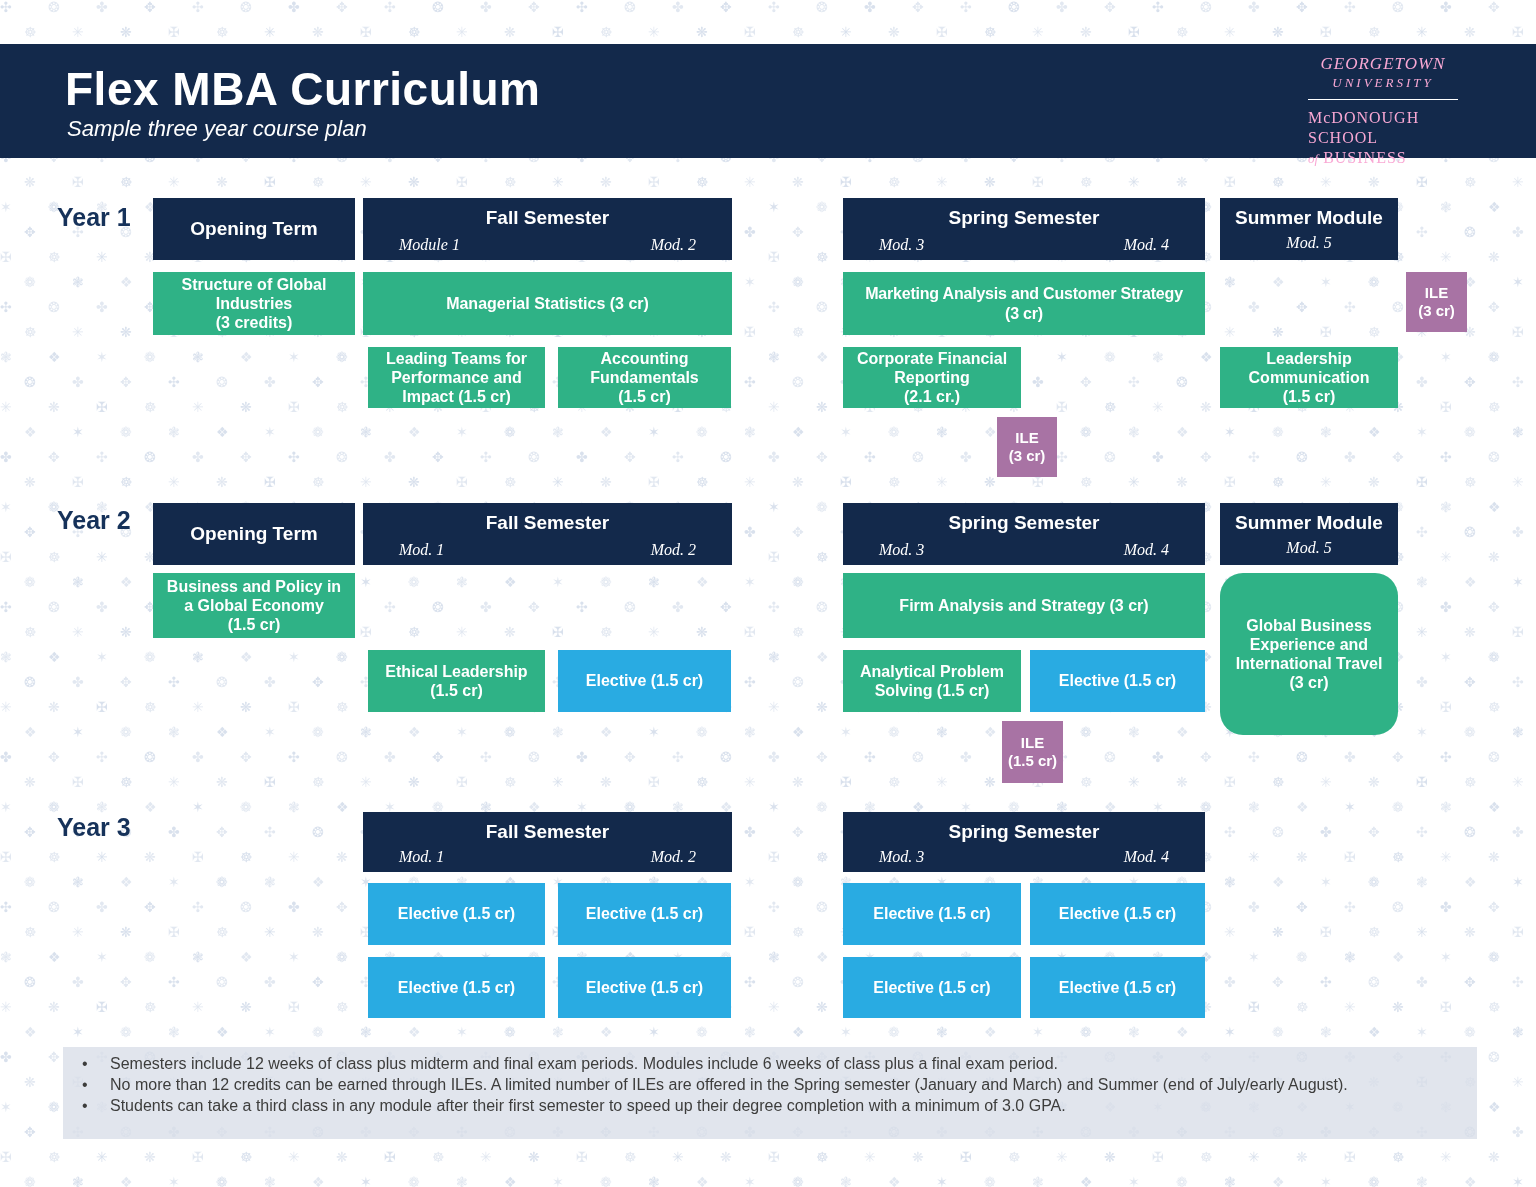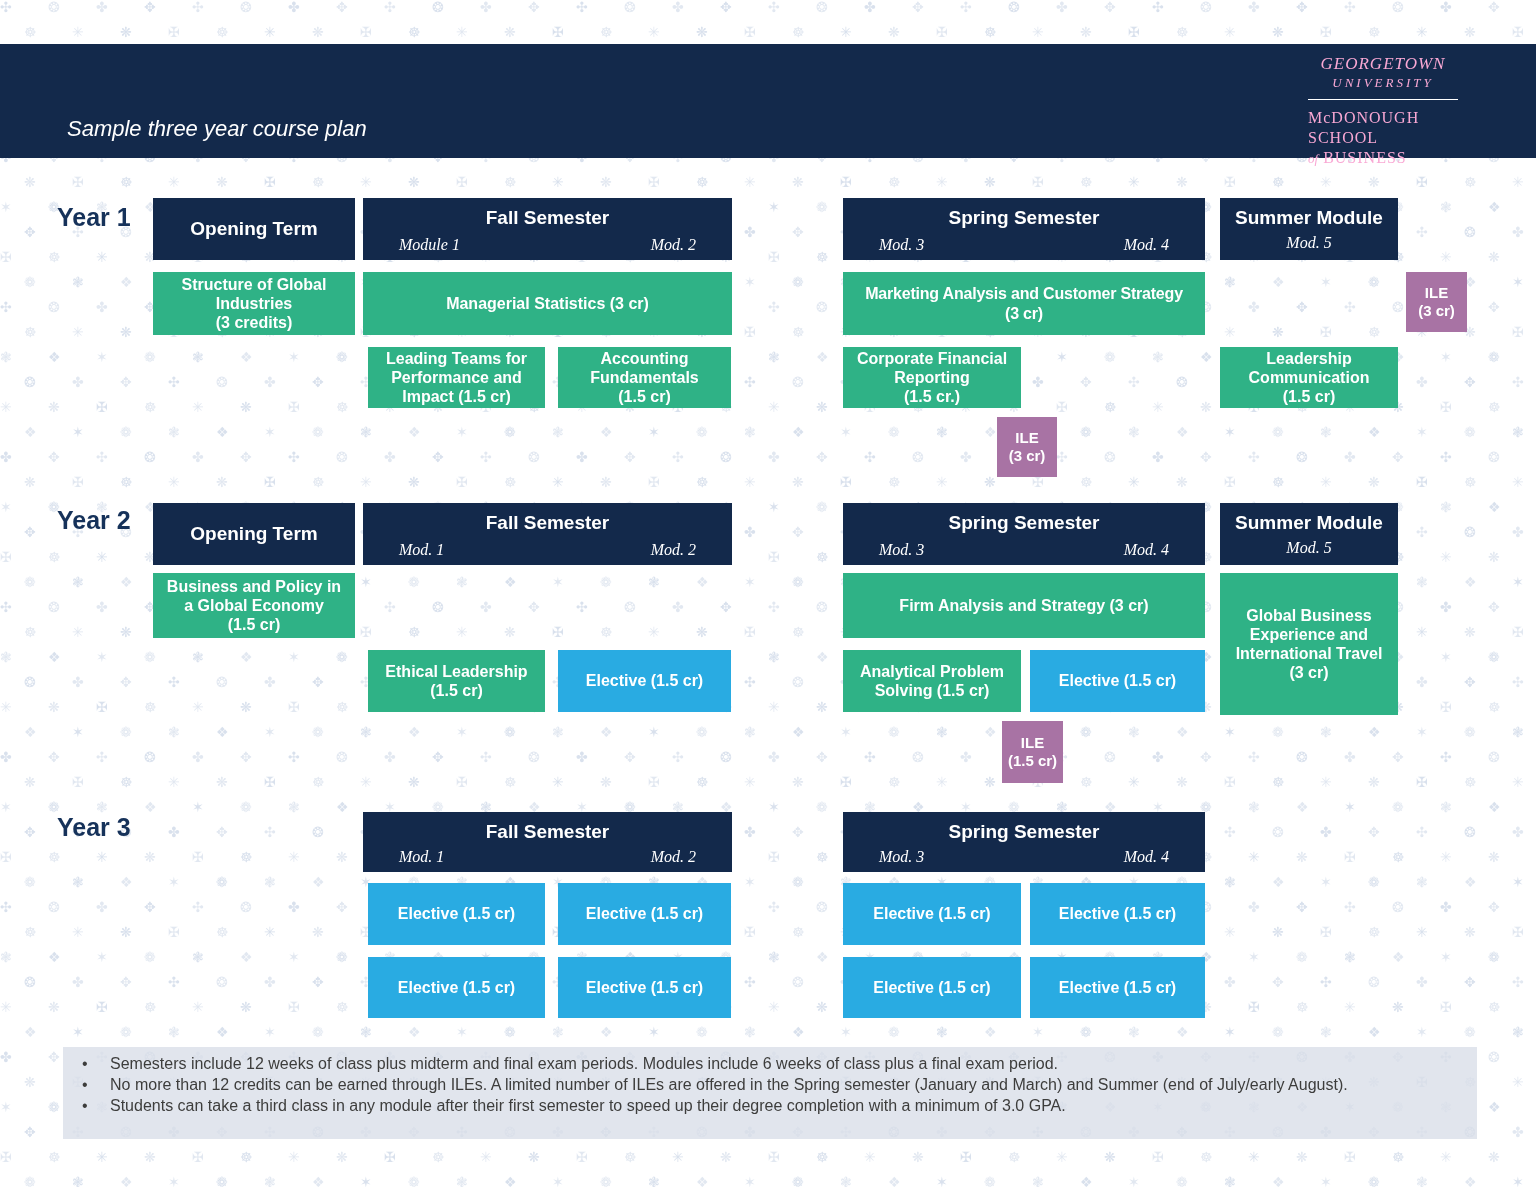--- a/index.html
+++ b/index.html
@@ -49,21 +49,21 @@
   .c3b{left:1030px;width:175px;}
   .c4{left:1220px;width:178px;}
   .ile-y1-spring{left:997px;width:60px;}
   .ile-y1-summer{left:1406px;width:61px;}
   .ile-y2-spring{left:1002px;width:61px;}
   
   .y1-h{top:198px;height:62px;}   .y1-r1{top:272px;height:63px;}
   .y1-r2{top:347px;height:61px;}  .y1-ile{top:417px;height:60px;}
   .y2-h{top:503px;height:62px;}   .y2-r1{top:573px;height:65px;}
   .y2-r2{top:650px;height:62px;}  .y2-ile{top:721px;height:62px;}
-  .y2-tall{top:573px;height:142px;}
+  .y2-tall{top:573px;height:162px;border-radius:23px;}
   .y3-h{top:812px;height:60px;}   .y3-r1{top:883px;height:62px;}
   .y3-r2{top:957px;height:61px;}
   
   .notes{position:absolute;left:63px;top:1047px;width:1414px;height:92px;z-index:2;
          background:rgba(216,222,232,0.78);padding:6px 0 0 0;box-sizing:border-box;}
   .bullet{position:relative;margin:0;padding:0 10px 0 47px;color:#3d3d3c;font-size:16px;line-height:21px;}
   .bullet::before{content:"\2022";position:absolute;left:19px;top:0;font-size:16px;color:#3d3d3c;}
   .chip{color:#ffffff;padding:0 3px;}
   .chip-core{background:#2fb286;}
   .chip-elective{background:#29abe2;}
@@ -1606,20 +1606,21 @@
       <span class="alt" style="left: 1224px; top: 1175px;">❃</span>
       <span style="left: 1272px; top: 1175px;">❖</span>
       <span style="left: 1320px; top: 1175px;">✶</span>
       <span class="alt" style="left: 1368px; top: 1175px;">❁</span>
       <span style="left: 1416px; top: 1175px;">❃</span>
       <span style="left: 1464px; top: 1175px;">❖</span>
       <span class="alt" style="left: 1512px; top: 1175px;">✶</span>
     </div>
 
   <header class="banner">
+    <div class="banner-title">Flex MBA Curriculum</div>
     <div class="banner-sub">Sample three year course plan</div>
     <div class="logo">
       <div class="logo-u1">GEORGETOWN</div>
       <div class="logo-u2">UNIVERSITY</div>
       <hr class="logo-rule">
       <div class="logo-school">
         <div>McDONOUGH</div>
         <div>SCHOOL</div>
         <div>
           <span class="logo-of">of</span>
@@ -1659,21 +1660,21 @@
 (3 credits)</div>
   <div class="box core c2 y1-r1">Managerial Statistics (3 cr)</div>
   <div class="box core c2a y1-r2">Leading Teams for Performance and Impact (1.5 cr)</div>
   <div class="box core c2b y1-r2">Accounting
 Fundamentals
 (1.5 cr)</div>
   <div class="box core tight c3 y1-r1">Marketing Analysis and Customer Strategy
 (3 cr)</div>
   <div class="box core c3a y1-r2">Corporate Financial
 Reporting
-(1.5 cr.)</div>
+(2.1 cr.)</div>
   <div class="box ile ile-y1-spring y1-ile">ILE
 (3 cr)</div>
   <div class="box ile ile-y1-summer y1-r1" style="height:60px;">ILE
 (3 cr)</div>
   <div class="box core c4 y1-r2">Leadership
 Communication
 (1.5 cr)</div>
 
   <div class="ylabel" style="top:506px;">Year 2</div>
 

